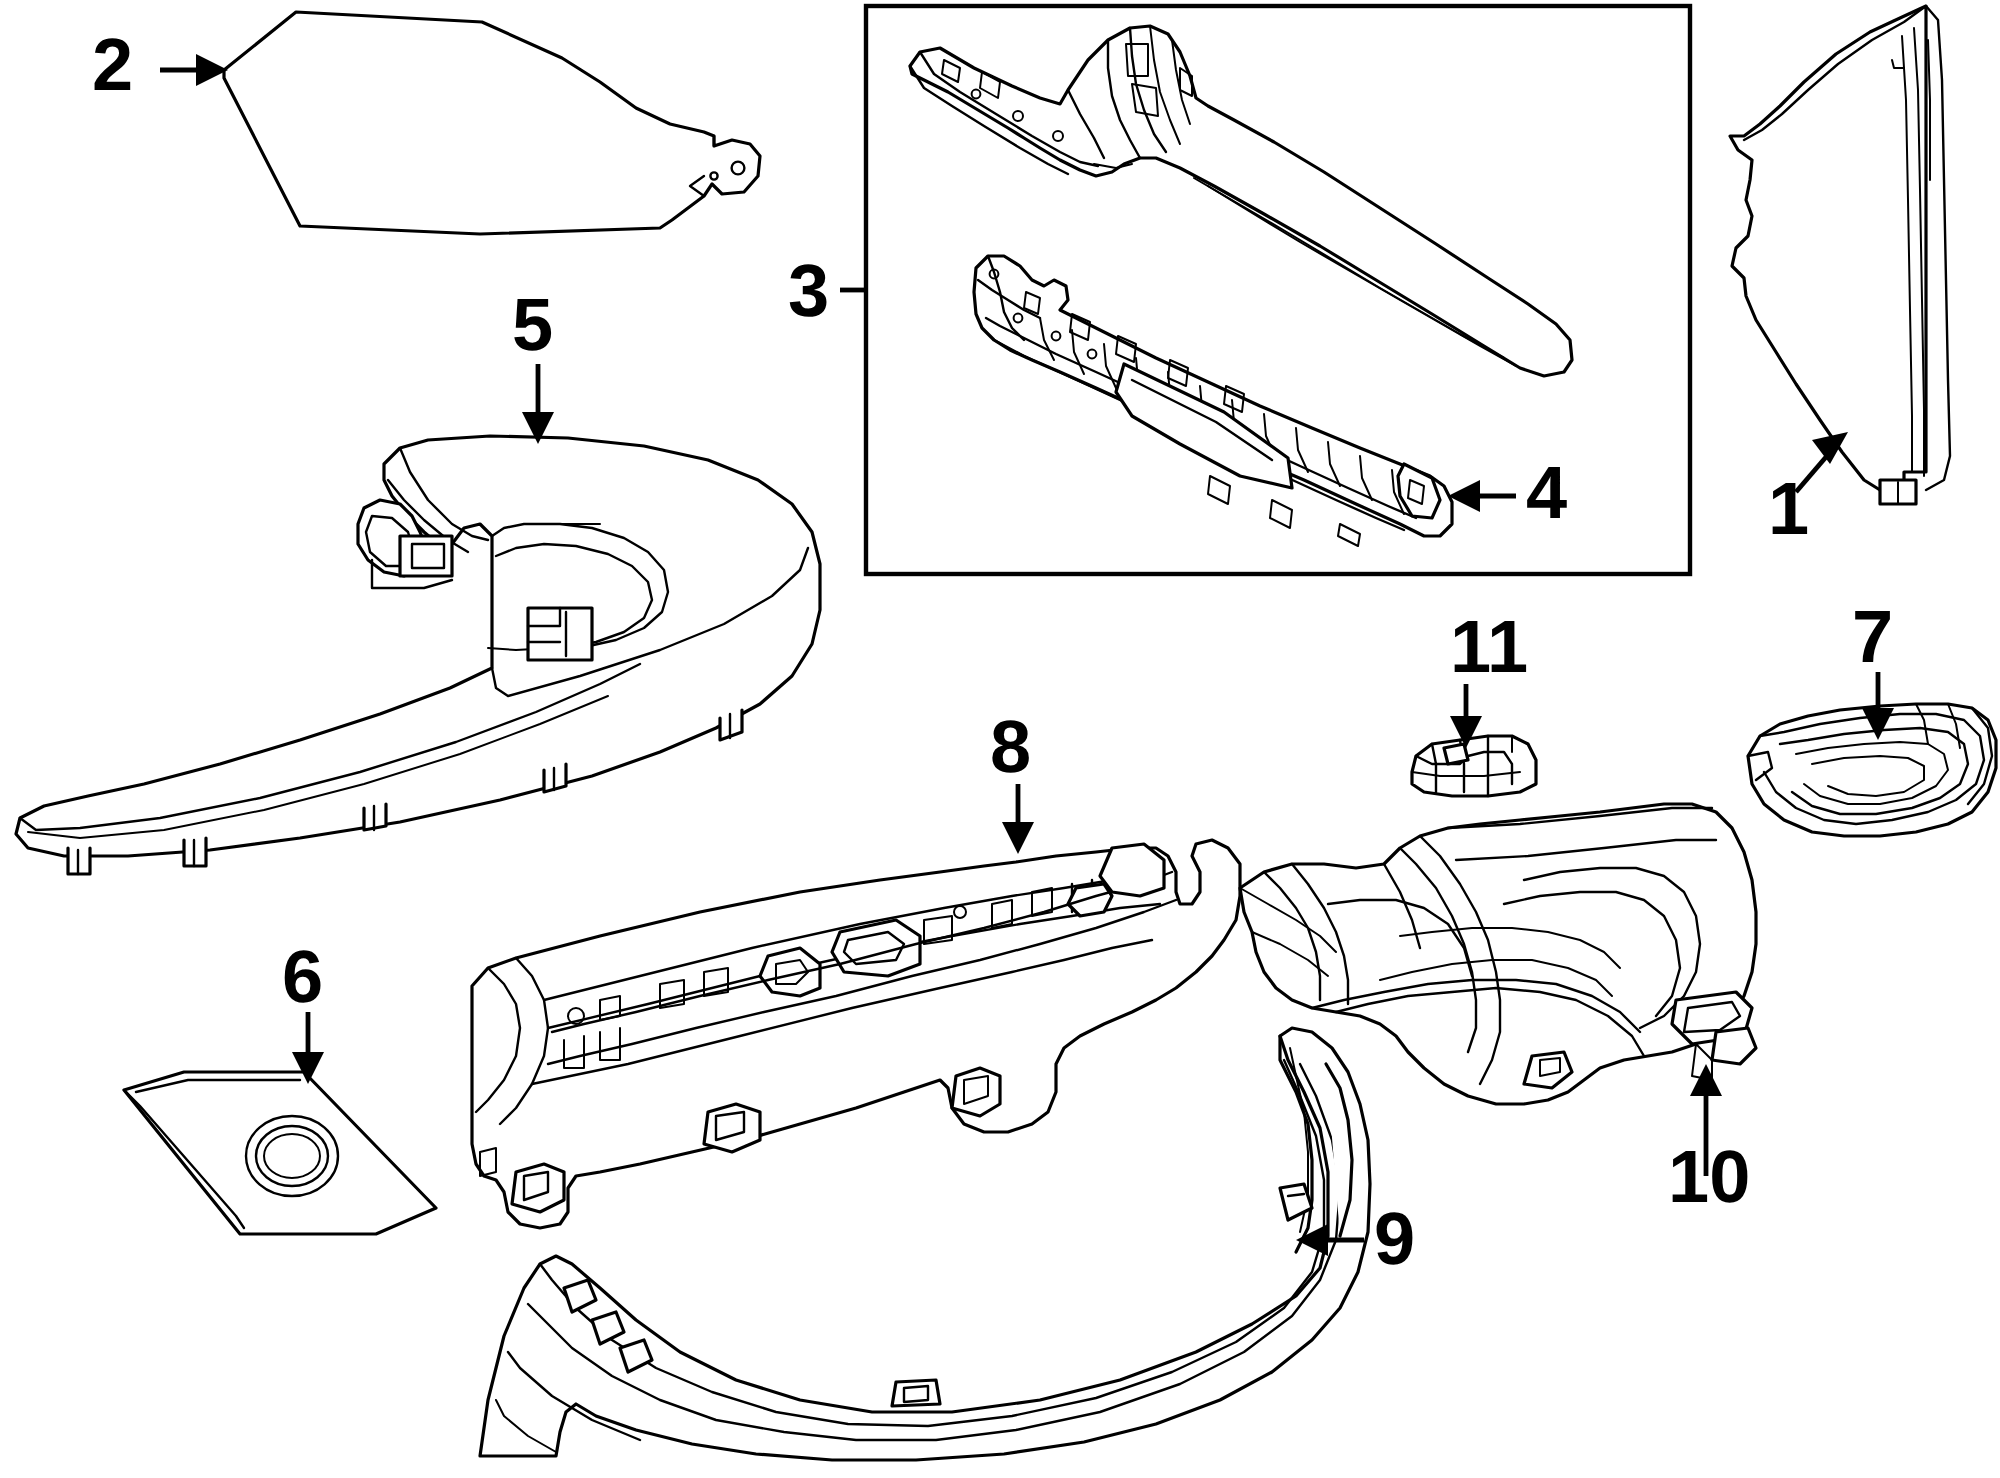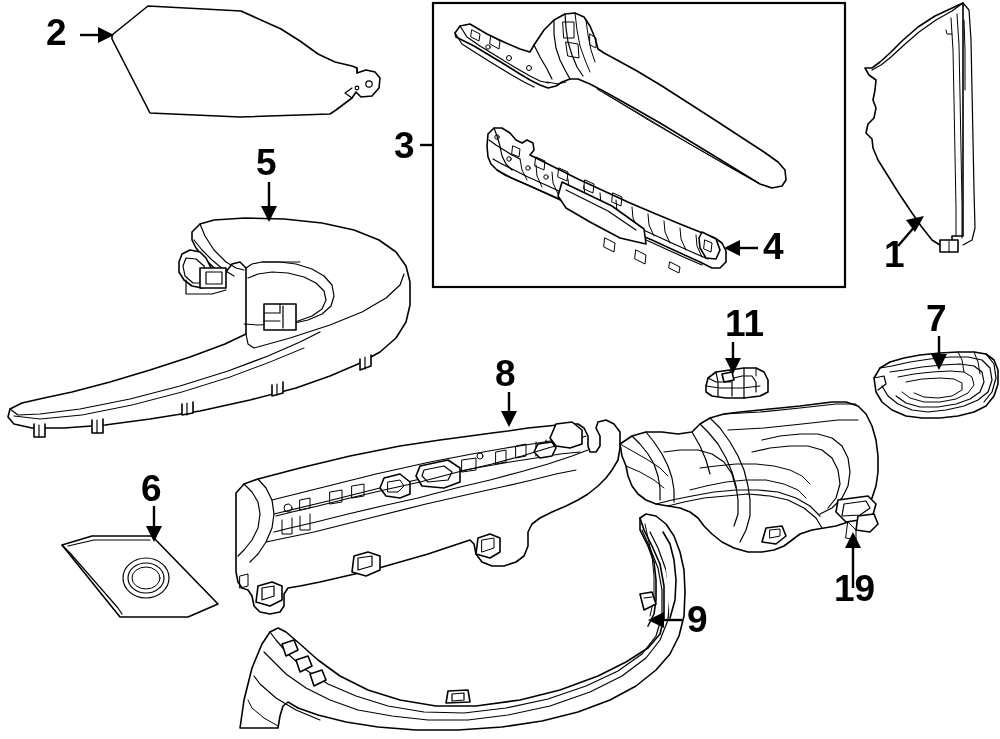--- a/index.html
+++ b/index.html
@@ -422,17 +422,17 @@
   <div class="callout-label" style="left:256px; top:144px;">5</div>
 
   <div class="callout-label" style="left:141px; top:470px;">6</div>
 
   <div class="callout-label" style="left:926px; top:300px;">7</div>
 
   <div class="callout-label" style="left:495px; top:355px;">8</div>
 
   <div class="callout-label" style="left:687px; top:601px;">9</div>
 
-  <div class="callout-label" style="left:834px; top:570px;">19</div>
+  <div class="callout-label" style="left:834px; top:570px;">10</div>
 
   <div class="callout-label" style="left:713px; top:305px;margin-left:12px;">11</div>
 
 </div>
 
 </body></html>

